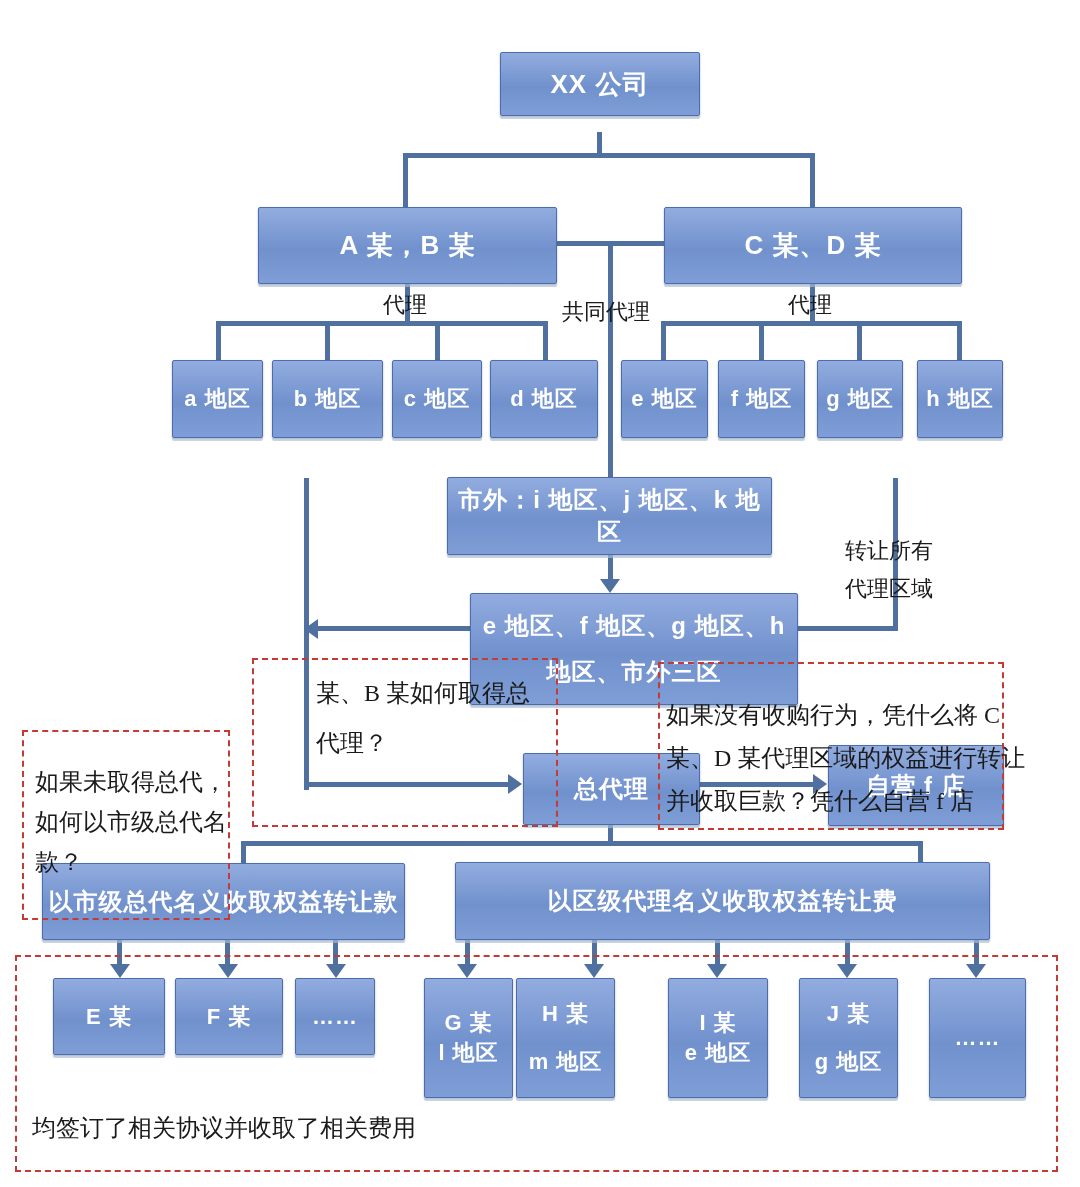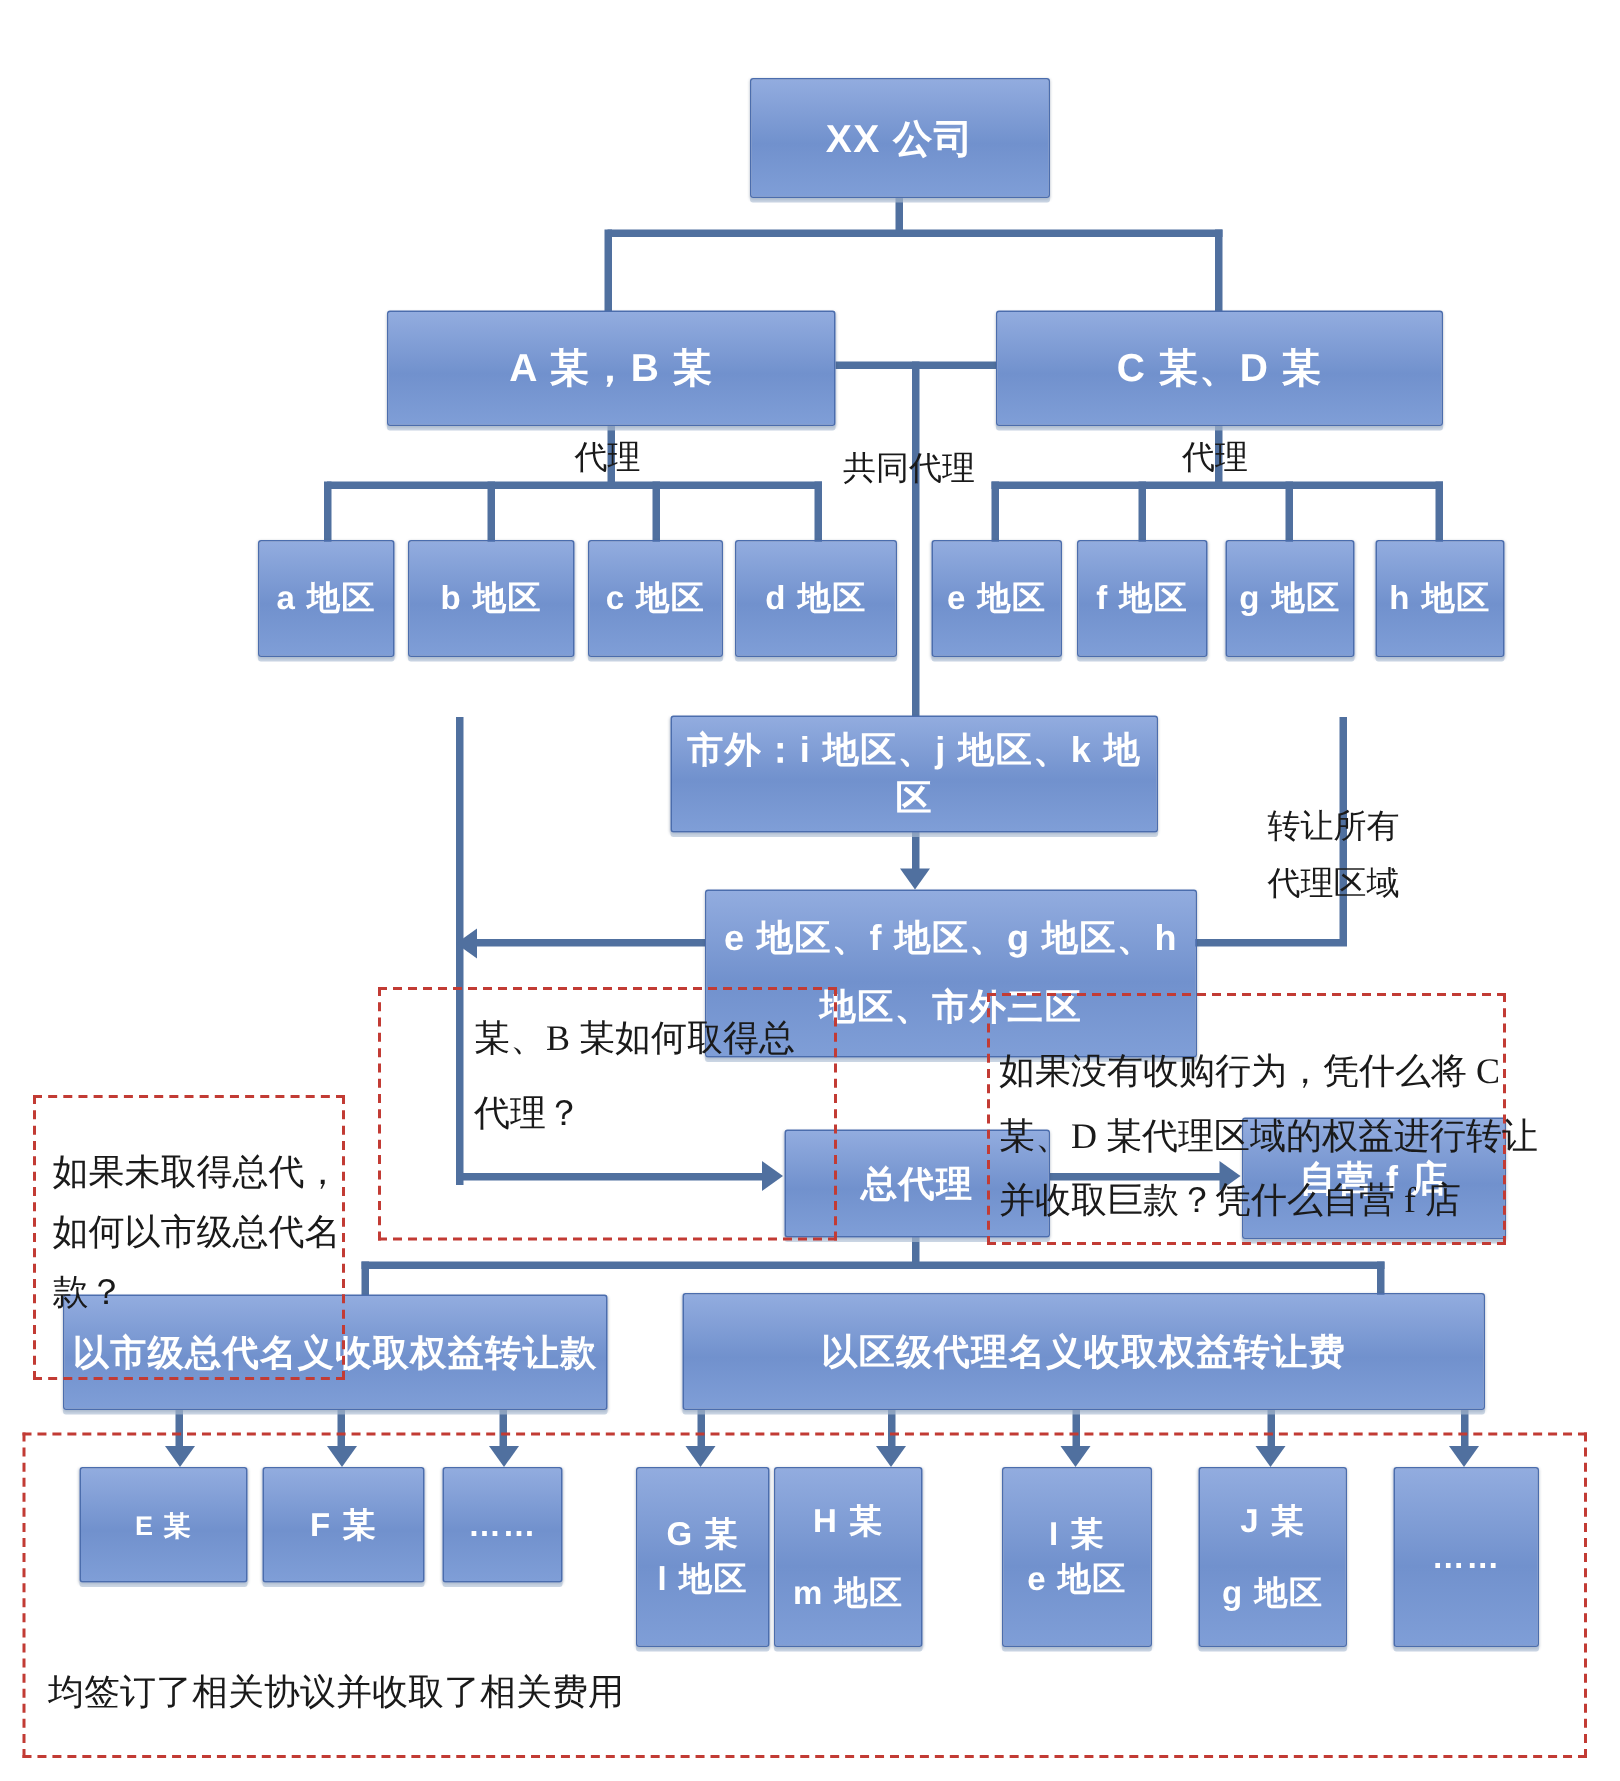--- a/index.html
+++ b/index.html
@@ -101,21 +101,21 @@
   <div class="ah ah-down" style="left:457px;top:964px;"></div>
   <div class="conn" style="left:592px;top:940px;width:5px;height:26px;"></div>
   <div class="ah ah-down" style="left:584px;top:964px;"></div>
   <div class="conn" style="left:715px;top:940px;width:5px;height:26px;"></div>
   <div class="ah ah-down" style="left:707px;top:964px;"></div>
   <div class="conn" style="left:845px;top:940px;width:5px;height:26px;"></div>
   <div class="ah ah-down" style="left:837px;top:964px;"></div>
   <div class="conn" style="left:974px;top:940px;width:5px;height:26px;"></div>
   <div class="ah ah-down" style="left:966px;top:964px;"></div>
 
-  <div class="node" style="left:500px;top:52px;width:200px;height:80px;font-size:26px;">XX 公司</div>
+  <div class="node" style="left:500px;top:52px;width:200px;height:64px;font-size:26px;">XX 公司</div>
 
   <div class="node" style="left:258px;top:207px;width:299px;height:77px;font-size:26px;">A 某，B 某</div>
   <div class="node" style="left:664px;top:207px;width:298px;height:77px;font-size:26px;">C 某、D 某</div>
 
   <div class="node" style="left:272px;top:360px;width:111px;height:78px;font-size:22px;">b 地区</div>
   <div class="node" style="left:172px;top:360px;width:91px;height:78px;font-size:22px;">a 地区</div>
   <div class="node" style="left:392px;top:360px;width:90px;height:78px;font-size:22px;">c 地区</div>
   <div class="node" style="left:490px;top:360px;width:108px;height:78px;font-size:22px;">d 地区</div>
 
   <div class="node" style="left:621px;top:360px;width:87px;height:78px;font-size:22px;">e 地区</div>
@@ -130,21 +130,21 @@
     <span>地区、市外三区</span>
   </div>
 
   <div class="node" style="left:523px;top:753px;width:177px;height:72px;font-size:24px;">总代理</div>
 
   <div class="node" style="left:828px;top:745px;width:176px;height:81px;font-size:24px;">自营 f 店</div>
 
   <div class="node" style="left:42px;top:863px;width:363px;height:77px;font-size:24px;">以市级总代名义收取权益转让款</div>
   <div class="node" style="left:455px;top:862px;width:535px;height:78px;font-size:24px;">以区级代理名义收取权益转让费</div>
 
-  <div class="node" style="left:53px;top:978px;width:112px;height:77px;font-size:18px;">E 某</div>
+  <div class="node" style="left:53px;top:978px;width:112px;height:77px;font-size:22px;">E 某</div>
   <div class="node" style="left:175px;top:978px;width:108px;height:77px;font-size:22px;">F 某</div>
   <div class="node" style="left:295px;top:978px;width:80px;height:77px;font-size:22px;">……</div>
 
   <div class="node twoline" style="left:424px;top:978px;width:89px;height:120px;font-size:22px;">
     <span>G 某</span>
     <span>l 地区</span>
   </div>
   <div class="node twoline" style="left:516px;top:978px;width:99px;height:120px;font-size:22px;gap:18px;">
     <span>H 某</span>
     <span>m 地区</span>

